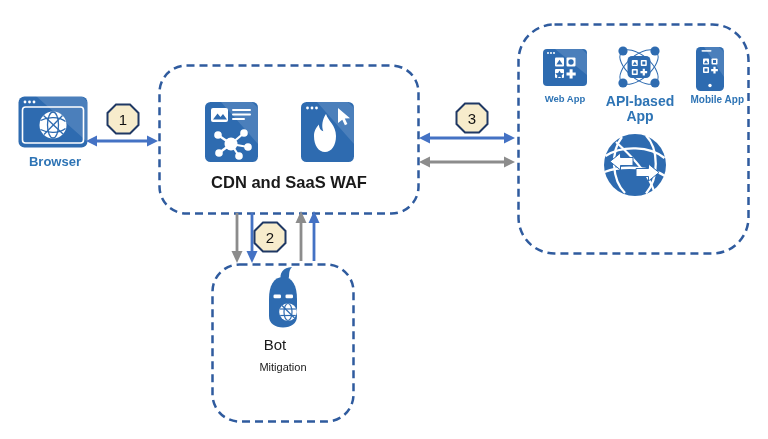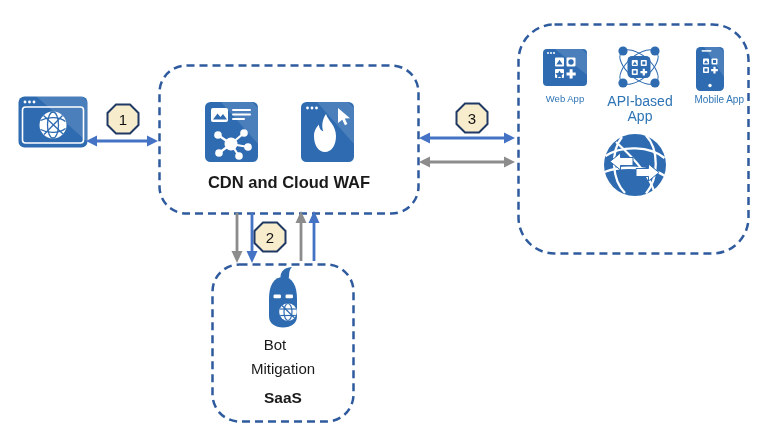--- a/index.html
+++ b/index.html
@@ -1,19 +1,19 @@
 <!DOCTYPE html>
 <html><head>
 <meta charset="utf-8">
 <style>
   html,body{margin:0;padding:0;background:#ffffff;font-family:"Liberation Sans",sans-serif;}
   #stage{position:relative;width:768px;height:439px;background:#ffffff;overflow:hidden;}
   .abs{position:absolute;}
   .label{position:absolute;text-align:center;line-height:1.1;}
-  .blue-label{color:#2E74B5;font-weight:400;}
+  .blue-label{color:#2E74B5;font-weight:700;}
   .black-label{color:#1a1a1a;font-weight:700;}
   .plain-label{color:#1a1a1a;font-weight:400;}
   .badge{position:absolute;width:34px;height:32px;}
   .badge span{position:absolute;left:0;top:0;width:100%;height:100%;display:flex;align-items:center;justify-content:center;
     font-size:15px;color:#111;font-family:"Liberation Sans",sans-serif;}
   svg{display:block;}
 </style>
 </head>
 <body>
 
@@ -30,20 +30,21 @@
       <circle cx="35" cy="29" r="13.5" fill="#fff"></circle>
       <g stroke="#2E6BB0" stroke-width="1.3" fill="none">
         <ellipse cx="35" cy="29" rx="5.5" ry="13"></ellipse>
         <path d="M22.5,24.5 C30,20.5 41,20.5 47.5,25.5"></path>
         <path d="M22.5,33.5 C30,37.5 41,37.5 47.5,32.5"></path>
         <path d="M25.5,19.5 L45,38"></path>
         <path d="M44.5,19.5 L26,38.5"></path>
       </g>
     </svg>
   </div>
+  <div class="label blue-label" style="left:5px;top:155px;width:100px;font-size:13px;">Browser</div>
 
   <div class="abs" style="left:86px;top:133px;">
     <svg width="72" height="16" viewBox="0 0 72 16">
       <line x1="9" y1="8" x2="63" y2="8" stroke="#4472C4" stroke-width="2.8"></line>
       <polygon points="0,8 11,2.5 11,13.5" fill="#4472C4"></polygon>
       <polygon points="72,8 61,2.5 61,13.5" fill="#4472C4"></polygon>
     </svg>
   </div>
 
   <div class="badge" style="left:106px;top:103px;">
@@ -93,21 +94,21 @@
         <circle cx="15.5" cy="6" r="1.4" fill="#fff"></circle>
       <path d="M25,12 C27,19 35,23 35,34 C35,43.5 30.5,50 24,50 C17.5,50 13,43.5 13,34
                C13,28.5 15.5,25.5 17.8,22.5 C18.3,26.5 19.8,28.8 22.3,29.3
                C20.3,24 21.3,17.5 25,12 Z" fill="#fff"></path>
       <g transform="translate(37,6)">
         <path d="M0,0 L0,15 L4.3,11.7 L6.9,17.3 L9.4,16.1 L6.8,10.6 L12,10.2 Z" fill="#fff"></path>
       </g>
     </svg>
   </div>
 
-  <div class="label black-label" style="left:158px;top:173px;width:262px;font-size:16.5px;">CDN and Cloud WAF</div>
+  <div class="label black-label" style="left:158px;top:173px;width:262px;font-size:16.5px;">CDN and SaaS WAF</div>
 
   <div class="abs" style="left:230px;top:211px;">
     <svg width="14" height="52" viewBox="0 0 14 52">
       <line x1="7" y1="2" x2="7" y2="41" stroke="#8C8C8C" stroke-width="2.8"></line>
       <polygon points="7,52 1.5,40 12.5,40" fill="#8C8C8C"></polygon>
     </svg>
   </div>
   <div class="abs" style="left:245px;top:211px;">
     <svg width="14" height="52" viewBox="0 0 14 52">
       <line x1="7" y1="2" x2="7" y2="41" stroke="#4472C4" stroke-width="2.8"></line>
@@ -149,22 +150,21 @@
       <circle cx="26" cy="46" r="8.8" fill="#fff"></circle>
       <g stroke="#2E6BB0" stroke-width="1.2" fill="none">
         <ellipse cx="26" cy="46" rx="4" ry="8.5"></ellipse>
         <path d="M17.8,43 H34.2"></path>
         <path d="M18.2,49.5 H33.8"></path>
         <path d="M20,39.5 L32.5,52"></path>
       </g>
     </svg>
   </div>
   <div class="label plain-label" style="left:203px;top:337px;width:144px;font-size:15px;">Bot</div>
-  <div class="label plain-label" style="left:211px;top:361px;width:144px;font-size:15px;">Mitigation</div>
-  <div class="label black-label" style="left:211px;top:389px;width:144px;font-size:15.5px;">SaaS</div>
+  <div class="label plain-label" style="left:211px;top:361px;width:144px;font-size:11px;">Mitigation</div>
 
   <div class="abs" style="left:419px;top:130px;">
     <svg width="96" height="16" viewBox="0 0 96 16">
       <line x1="9" y1="8" x2="87" y2="8" stroke="#4472C4" stroke-width="2.8"></line>
       <polygon points="0,8 11,2.5 11,13.5" fill="#4472C4"></polygon>
       <polygon points="96,8 85,2.5 85,13.5" fill="#4472C4"></polygon>
     </svg>
   </div>
   <div class="abs" style="left:419px;top:154px;">
     <svg width="96" height="16" viewBox="0 0 96 16">

